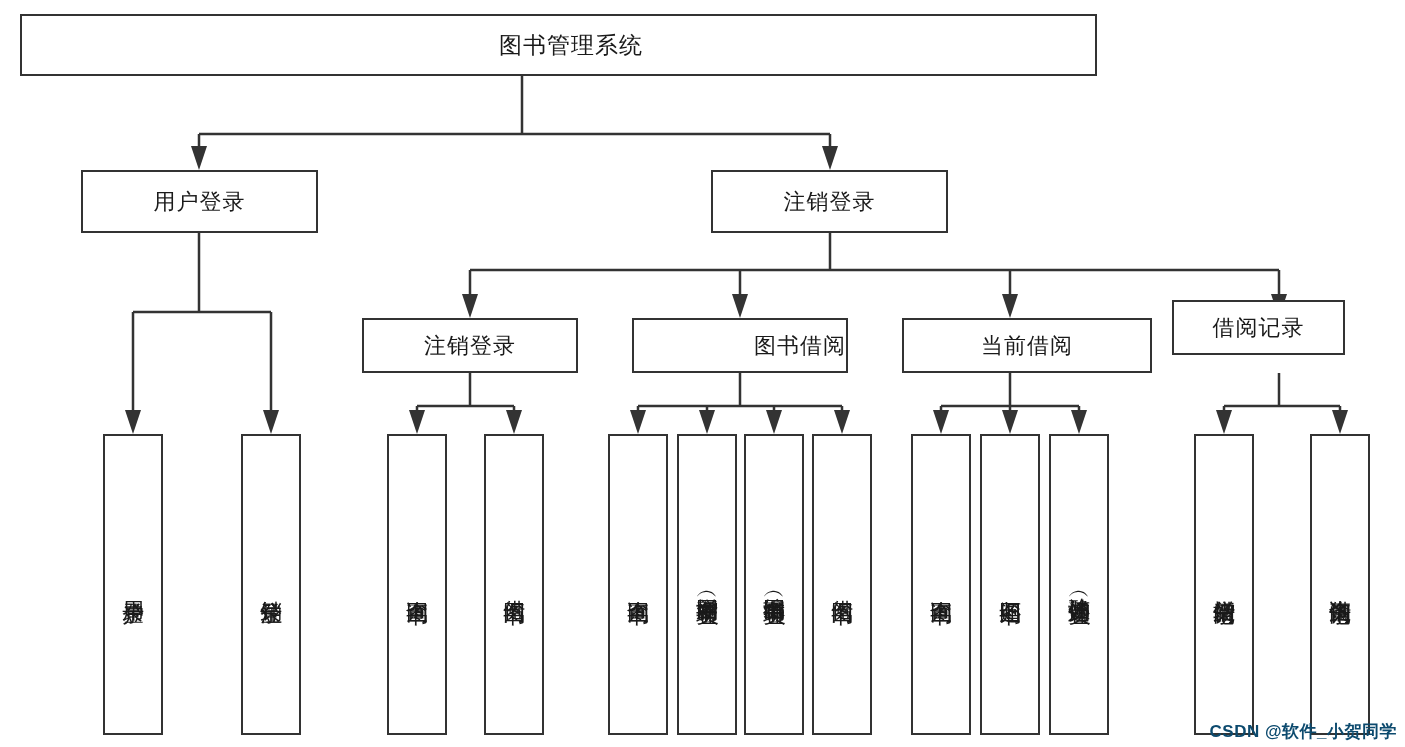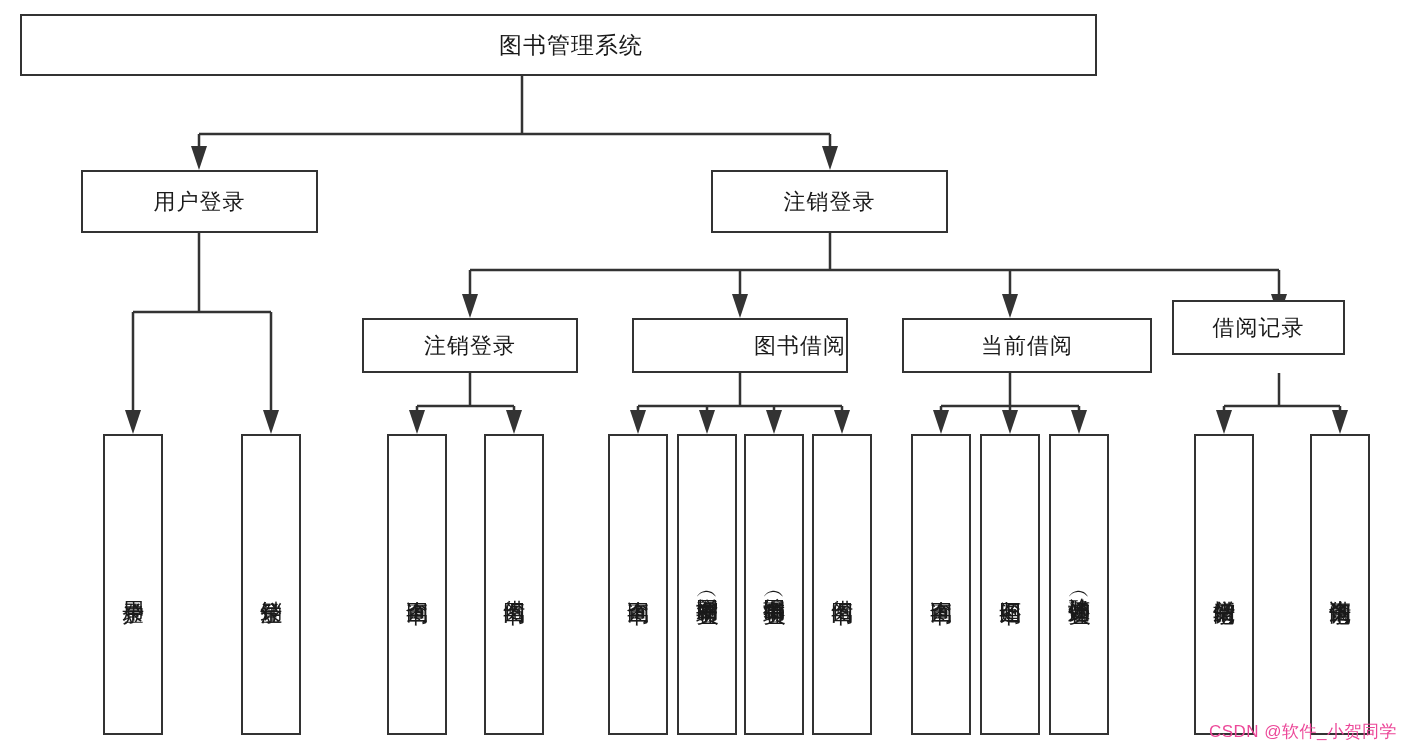--- a/index.html
+++ b/index.html
@@ -63,23 +63,24 @@
     fill: none;
   }
   .arrowhead {
     fill: #333333;
   }
   #watermark {
     position: absolute;
     right: 8px;
     bottom: 4px;
     font-size: 17px;
-    color: #ec4899;
+    color: #0c4a6e;
     letter-spacing: 0.5px;
     white-space: nowrap;
+    font-weight: bold;
   }
 </style>
 </head>
 <body>
 
 <div id="canvas">
 
   <svg class="links" viewBox="0 0 1405 747">
     <defs></defs>
 

